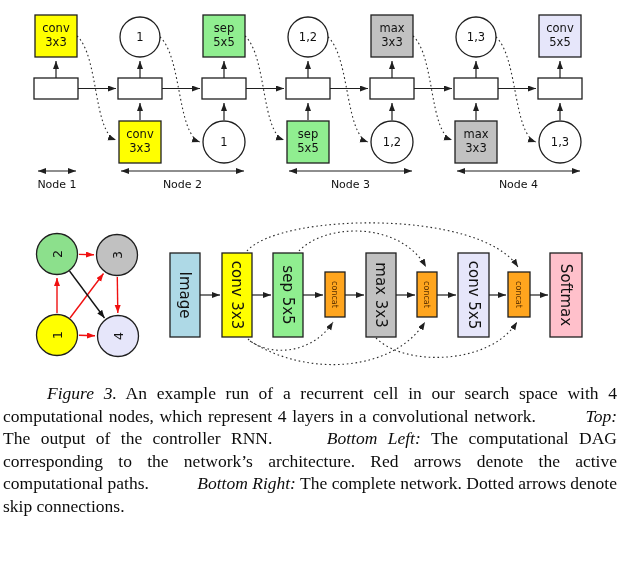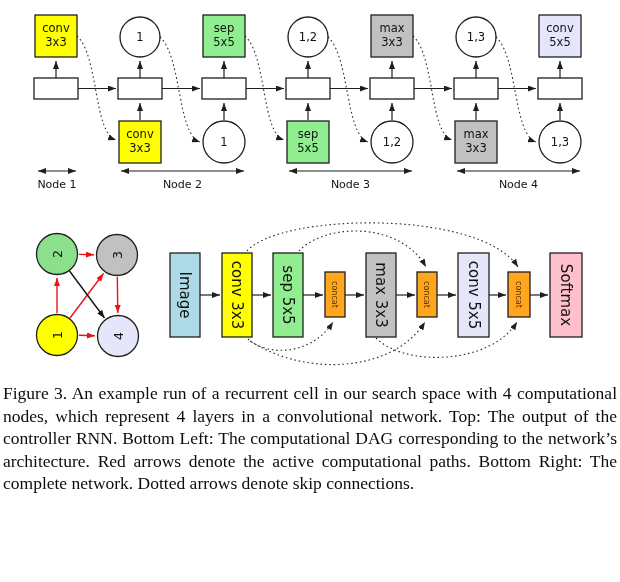--- a/index.html
+++ b/index.html
@@ -14,21 +14,21 @@
   .netlabel{font-size:15px;text-anchor:middle;}
   .concatlabel{font-size:8px;text-anchor:middle;fill:#5a3000;}
   .solid{stroke:#1f1f1f;stroke-width:1.2;fill:none;}
   .boxstroke{stroke:#1f1f1f;stroke-width:1.3;}
   .dotted{stroke:#2b2b2b;stroke-width:1.1;fill:none;stroke-dasharray:1.6 2.8;}
   .red{stroke:#f01010;stroke-width:1.4;fill:none;}
   .blk{stroke:#141414;stroke-width:1.4;fill:none;}
   .cap{position:absolute;left:3px;top:382px;width:614px;
        font-family:"Liberation Serif",serif;font-size:17.5px;line-height:22.5px;
        text-align:justify;color:#0c0c0c;}
-  .cap .it{}
+  .cap .it{font-style:italic;margin-left:44px;}
 </style>
 </head>
 <body>
 
 <div id="canvas">
 
   <svg style="left:0;top:0" width="620" height="196" viewBox="0 0 620 196">
     <defs>
       <marker id="mE" markerUnits="userSpaceOnUse" markerWidth="9" markerHeight="7" refX="8" refY="3" orient="auto">
           <path d="M0,0 L8,3 L0,6 Z" fill="#1f1f1f"></path>

